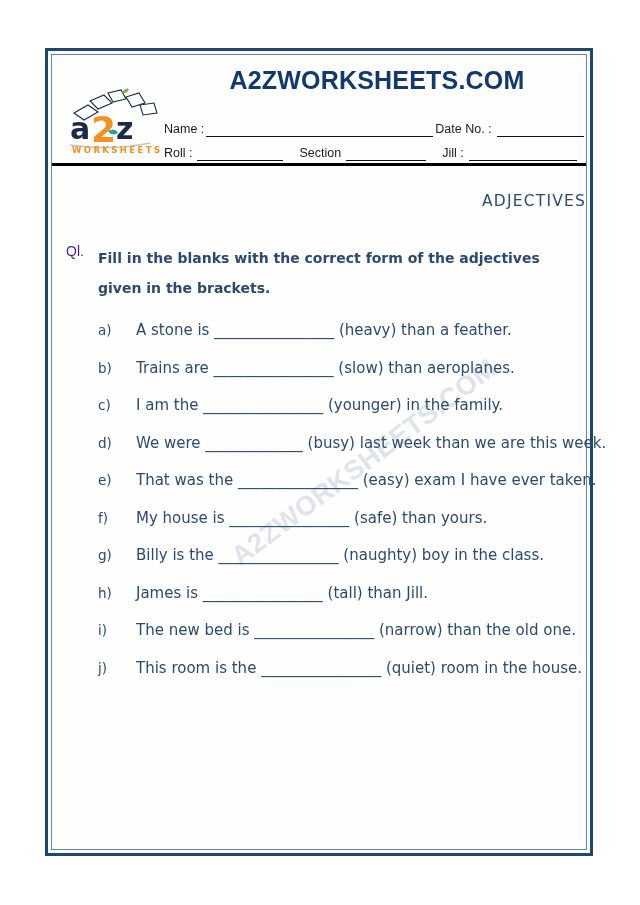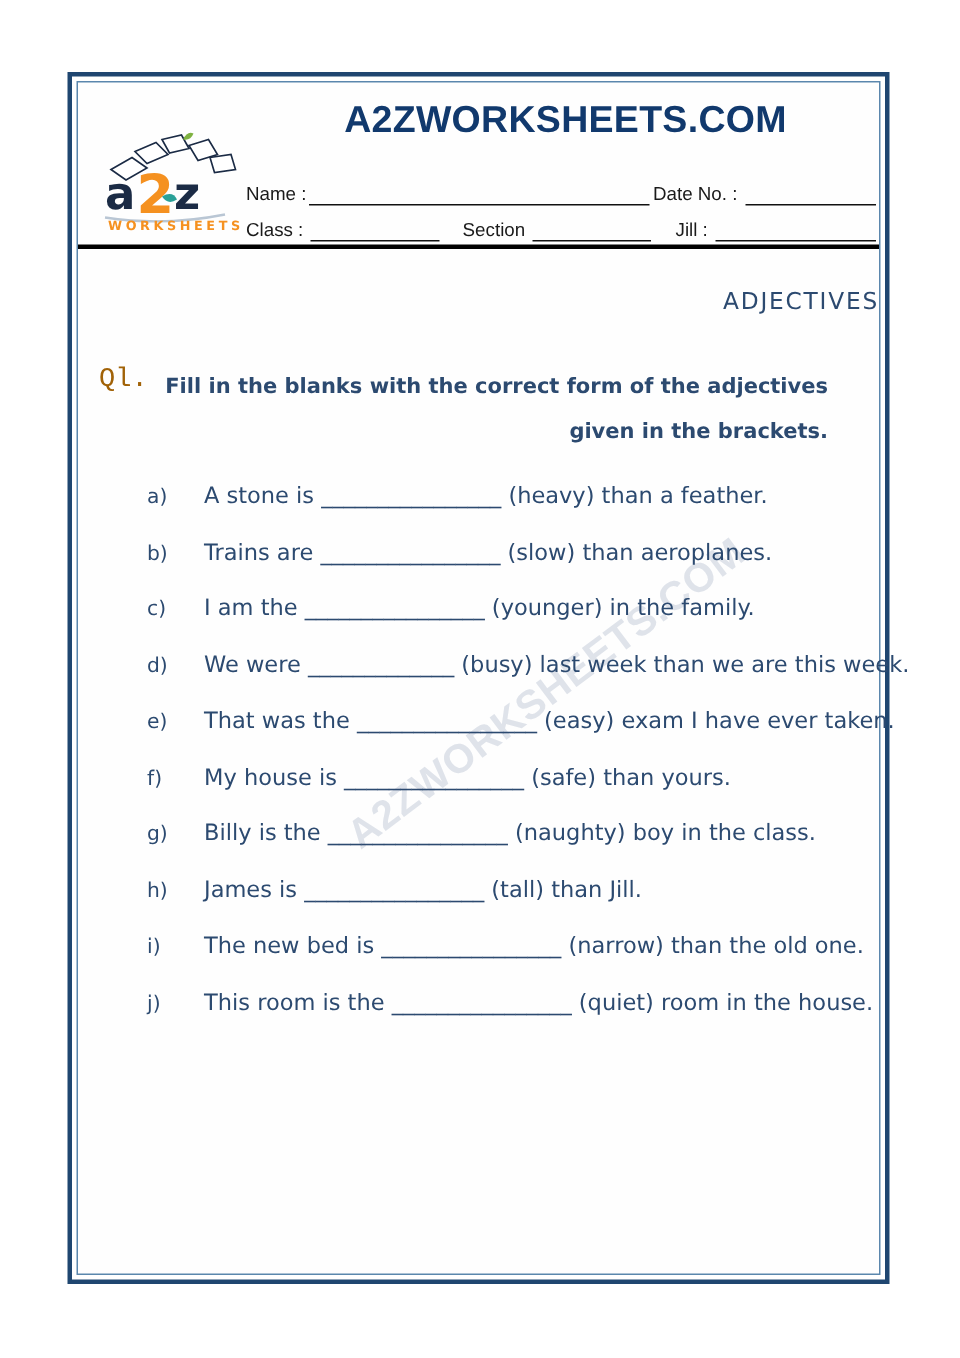--- a/index.html
+++ b/index.html
@@ -129,34 +129,33 @@
   }
 
   .question {
     display: flex;
     margin: 33px 0 0 0;
     padding: 0 34px 0 8px;
   }
   .q-num {
     width: 38px;
     flex: 0 0 38px;
-    font-size: 18px;
-    color: #a16207;
-    font-family: Liberation Mono, monospace;
+    font-size: 14px;
+    color: #4c1d95;
+    font-family: Liberation Sans, sans-serif;
     padding-left: 6px;
     box-sizing: border-box;
   }
   .q-text {
     flex: 1;
     font-size: 14px;
     line-height: 2.15;
     color: #2c4a70;
     font-family: "DejaVu Sans", sans-serif;
     font-weight: 600;
-    text-align: right;
   }
 
   .items {
     margin: 18px 0 0 0;
     padding: 0 20px 0 46px;
   }
   .item {
     display: flex;
     align-items: baseline;
     margin-bottom: 19.5px;
@@ -230,21 +229,21 @@
       <div class="brand-title">A2ZWORKSHEETS.COM</div>
 
       <div class="fields">
         <div class="field-row">
           <span class="field-label">Name :</span>
           <span class="rule name"></span>
           <span class="field-label">Date No. :</span>
           <span class="rule roll"></span>
         </div>
         <div class="field-row">
-          <span class="field-label">Class :</span>
+          <span class="field-label">Roll :</span>
           <span class="rule cls"></span>
           <span class="gap-sm"></span>
           <span class="field-label">Section</span>
           <span class="rule sect"></span>
           <span class="gap-sm"></span>
           <span class="field-label">Jill :</span>
           <span class="rule date"></span>
         </div>
       </div>
     </div>

